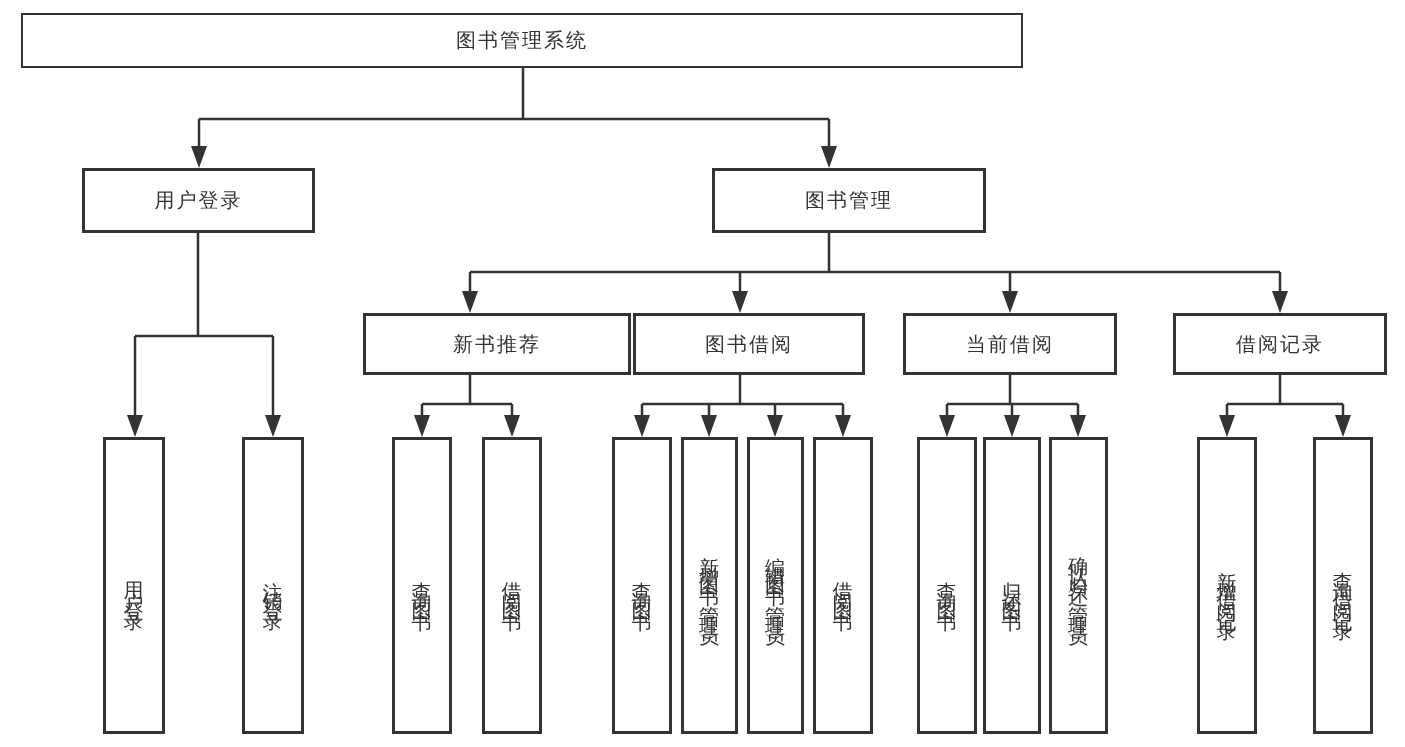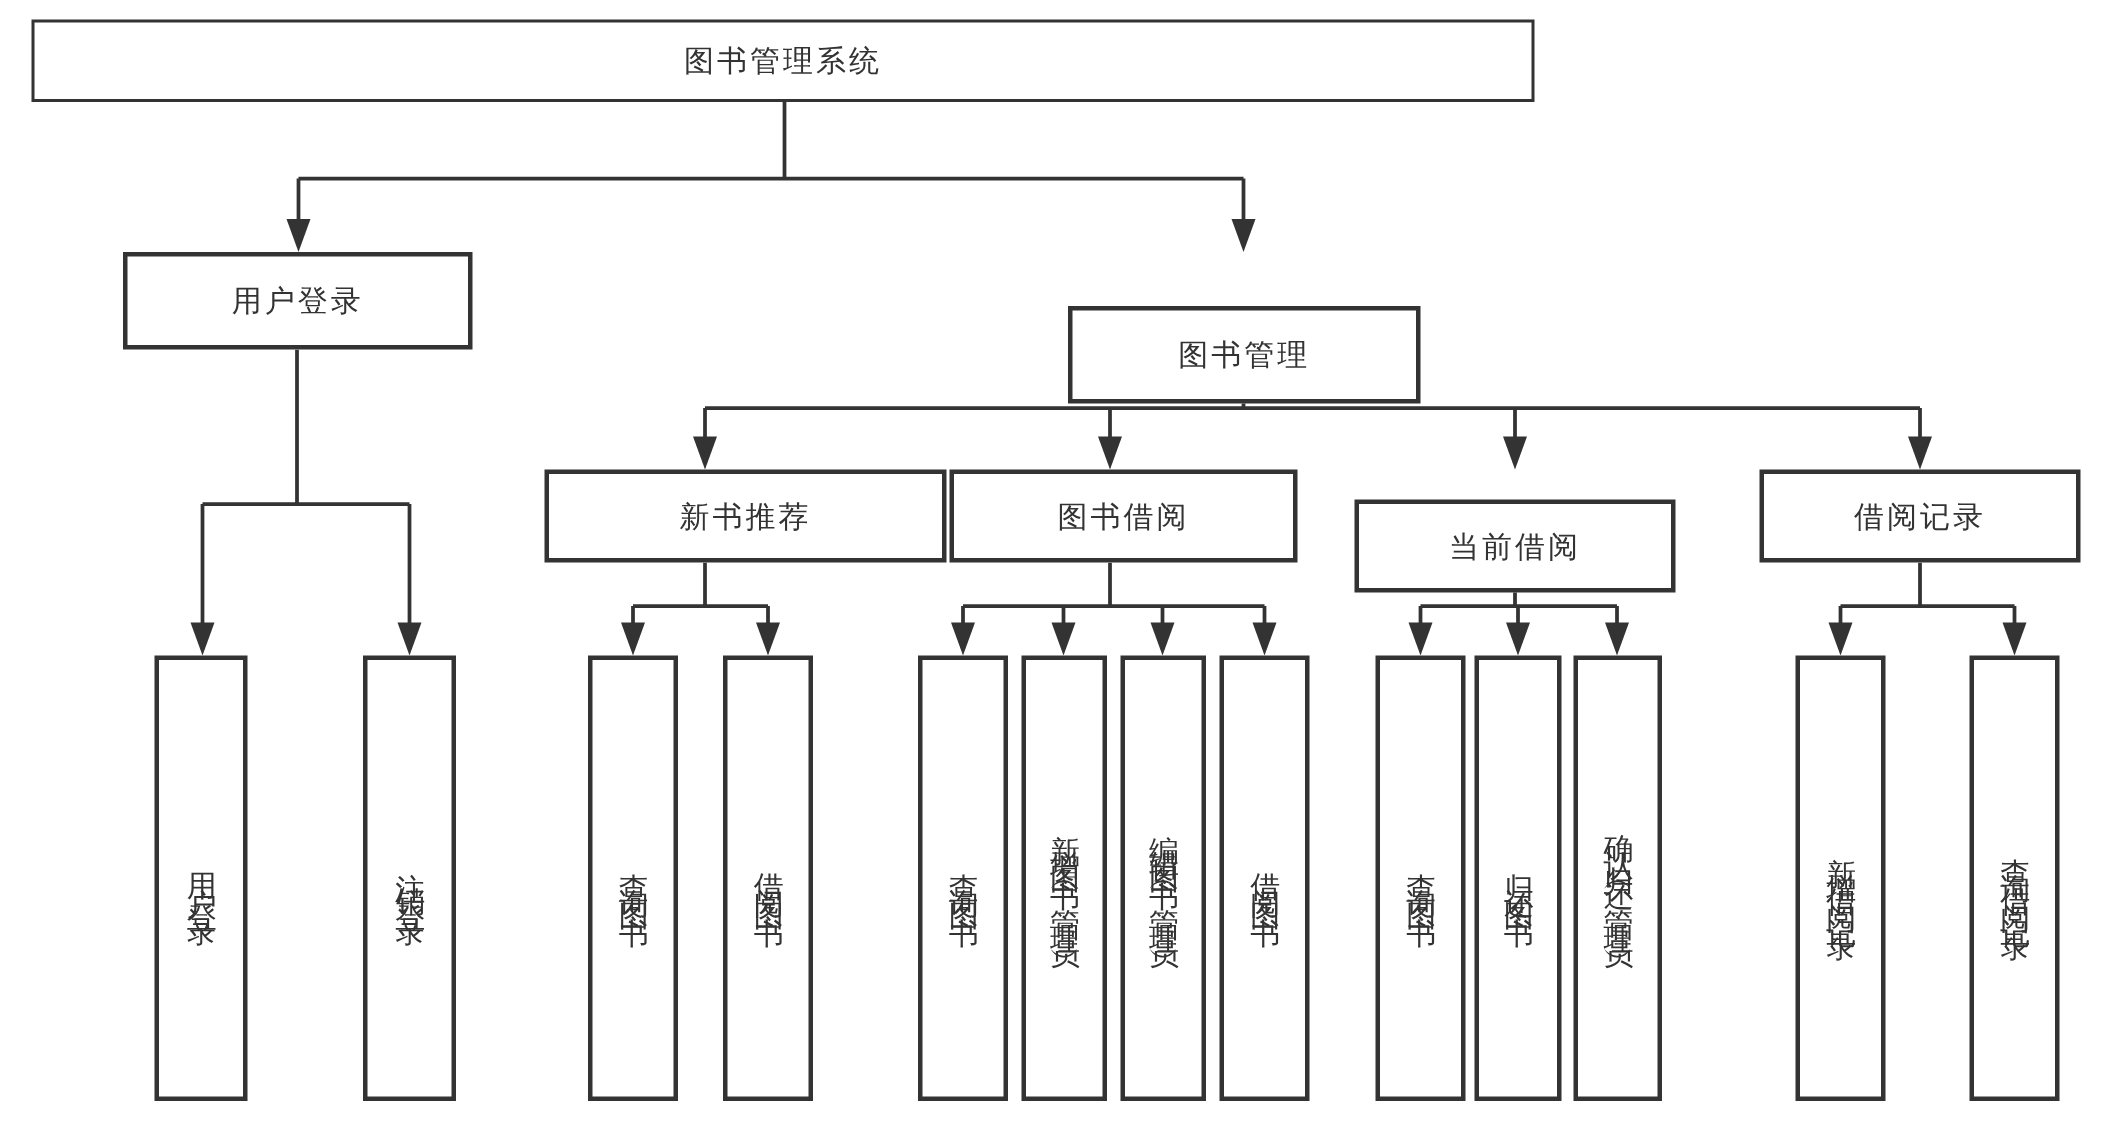--- a/index.html
+++ b/index.html
@@ -106,25 +106,25 @@
     <polygon points="1070,415 1086,415 1078,437"></polygon>
 
     <path d="M1280 375 V404 M1227 404 H1343 M1227 404 V419 M1343 404 V419"></path>
     <polygon points="1219,415 1235,415 1227,437"></polygon>
     <polygon points="1335,415 1351,415 1343,437"></polygon>
   </svg>
 
   <div class="node root hnode" style="left:21px; top:13px; width:1002px; height:55px;">图书管理系统</div>
 
   <div class="node hnode" style="left:82px; top:168px; width:233px; height:65px;">用户登录</div>
-  <div class="node hnode" style="left:712px; top:168px; width:235px; height:65px;margin-top:36px;">图书管理</div>
+  <div class="node hnode" style="left:712px; top:168px; width:274px; height:65px;">图书管理</div>
 
   <div class="node hnode" style="left:363px; top:313px; width:268px; height:62px;">新书推荐</div>
   <div class="node hnode" style="left:633px; top:313px; width:232px; height:62px;">图书借阅</div>
-  <div class="node hnode" style="left:903px; top:313px; width:214px; height:62px;margin-top:20px;">当前借阅</div>
+  <div class="node hnode" style="left:903px; top:313px; width:214px; height:62px;">当前借阅</div>
   <div class="node hnode" style="left:1173px; top:313px; width:214px; height:62px;">借阅记录</div>
 
   <div class="node vnode" style="left:103px; top:437px; width:62px; height:297px;">用户登录</div>
   <div class="node vnode" style="left:242px; top:437px; width:62px; height:297px;">注销登录</div>
 
   <div class="node vnode" style="left:392px; top:437px; width:60px; height:297px;">查询图书</div>
   <div class="node vnode" style="left:482px; top:437px; width:60px; height:297px;">借阅图书</div>
 
   <div class="node vnode" style="left:612px; top:437px; width:60px; height:297px;">查询图书</div>
   <div class="node vnode" style="left:681px; top:437px; width:57px; height:297px;">新增图书（管理员）</div>

